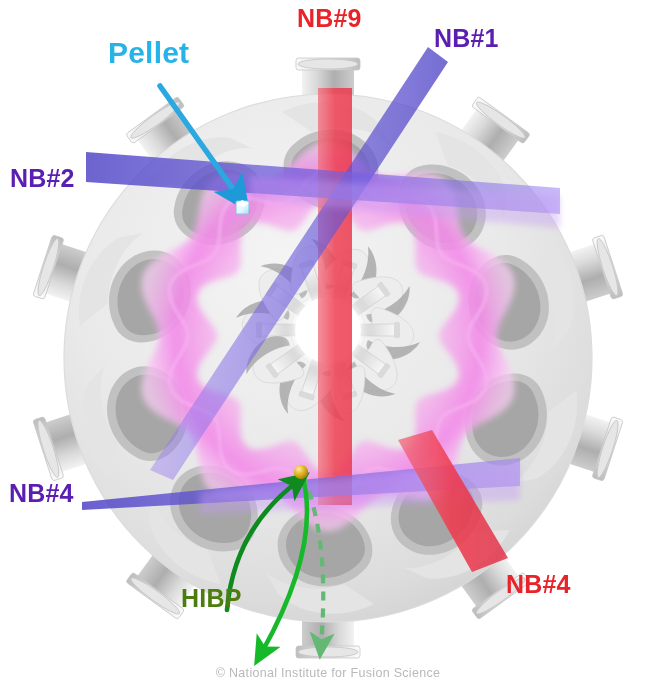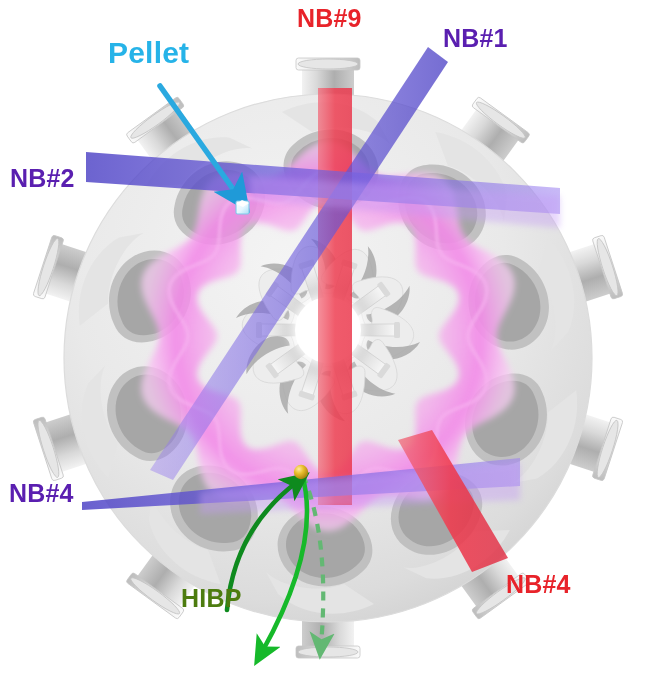--- a/index.html
+++ b/index.html
@@ -25,21 +25,21 @@
     height: 700px;
   }
   .label {
     position: absolute;
     font-family: "Liberation Sans", sans-serif;
     font-weight: bold;
     white-space: nowrap;
     letter-spacing: 0.2px;
   }
   #label-nb5 { left: 297px; top: 4px;  font-size: 25px; }
-  #label-nb1 { left: 443px; top: 24px; font-size: 25px; }
+  #label-nb1 { left: 434px; top: 24px; font-size: 25px; }
   #label-pellet { left: 108px; top: 36px; font-size: 30px; }
   #label-nb2 { left: 10px;  top: 144px; font-size: 25px; }
   #label-nb3 { left: 9px;   top: 479px; font-size: 25px; }
   #label-nb4 { left: 506px; top: 570px; font-size: 25px; text-align: center; }
   #label-hibp { left: 181px; top: 584px; font-size: 25px; }
   #copyright {
     position: absolute;
     left: 0;
     top: 666px;
     width: 656px;
@@ -425,14 +425,15 @@
   </svg>
 
   <div class="label" id="label-nb5" style="color: rgb(232, 35, 42);">NB#9</div>
   <div class="label" id="label-nb1" style="color: rgb(90, 31, 176);">NB#1</div>
   <div class="label" id="label-pellet" style="color: rgb(38, 179, 232);">Pellet</div>
   <div class="label" id="label-nb2" style="color: rgb(90, 31, 176); margin-top: 20px;">NB#2</div>
   <div class="label" id="label-nb3" style="color: rgb(90, 31, 176);">NB#4</div>
   <div class="label" id="label-nb4" style="color: rgb(232, 35, 42);">NB#4</div>
   <div class="label" id="label-hibp" style="color: #4d7c0f;">HIBP</div>
 
+  <div id="copyright" style="color: rgb(185, 185, 185);">© National Institute for Fusion Science</div>
 
 </div>
 
 </body></html>

